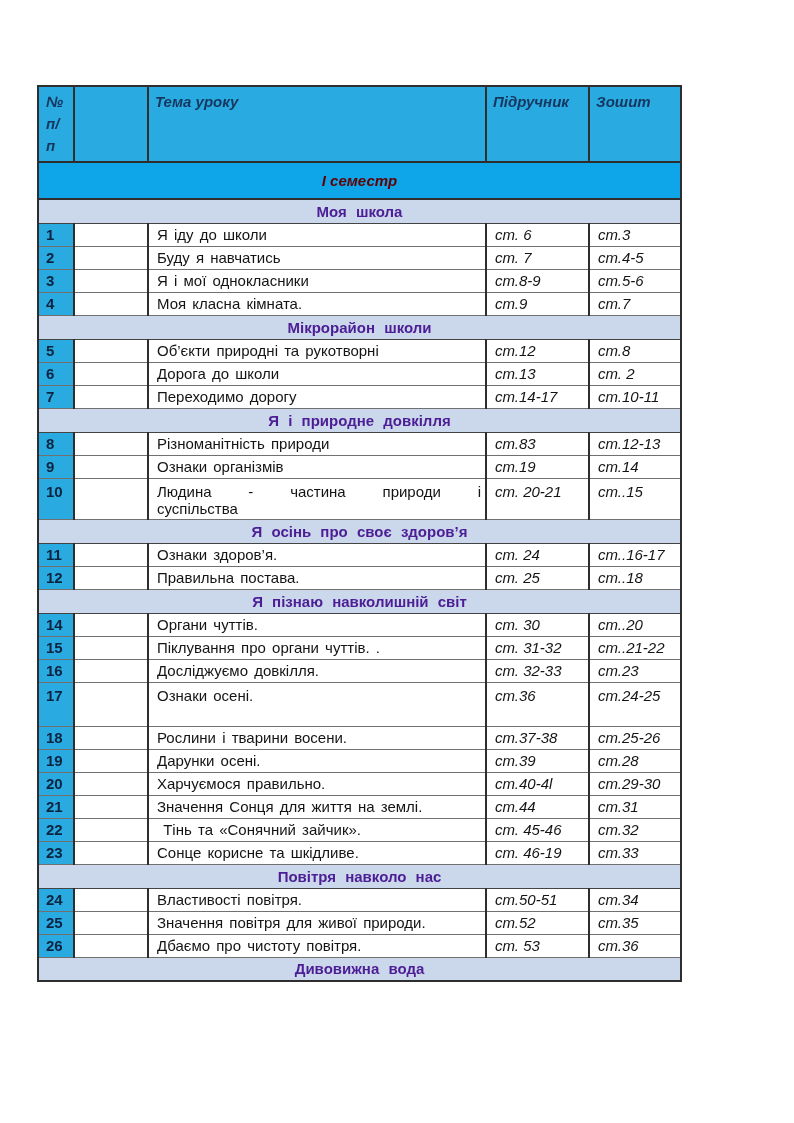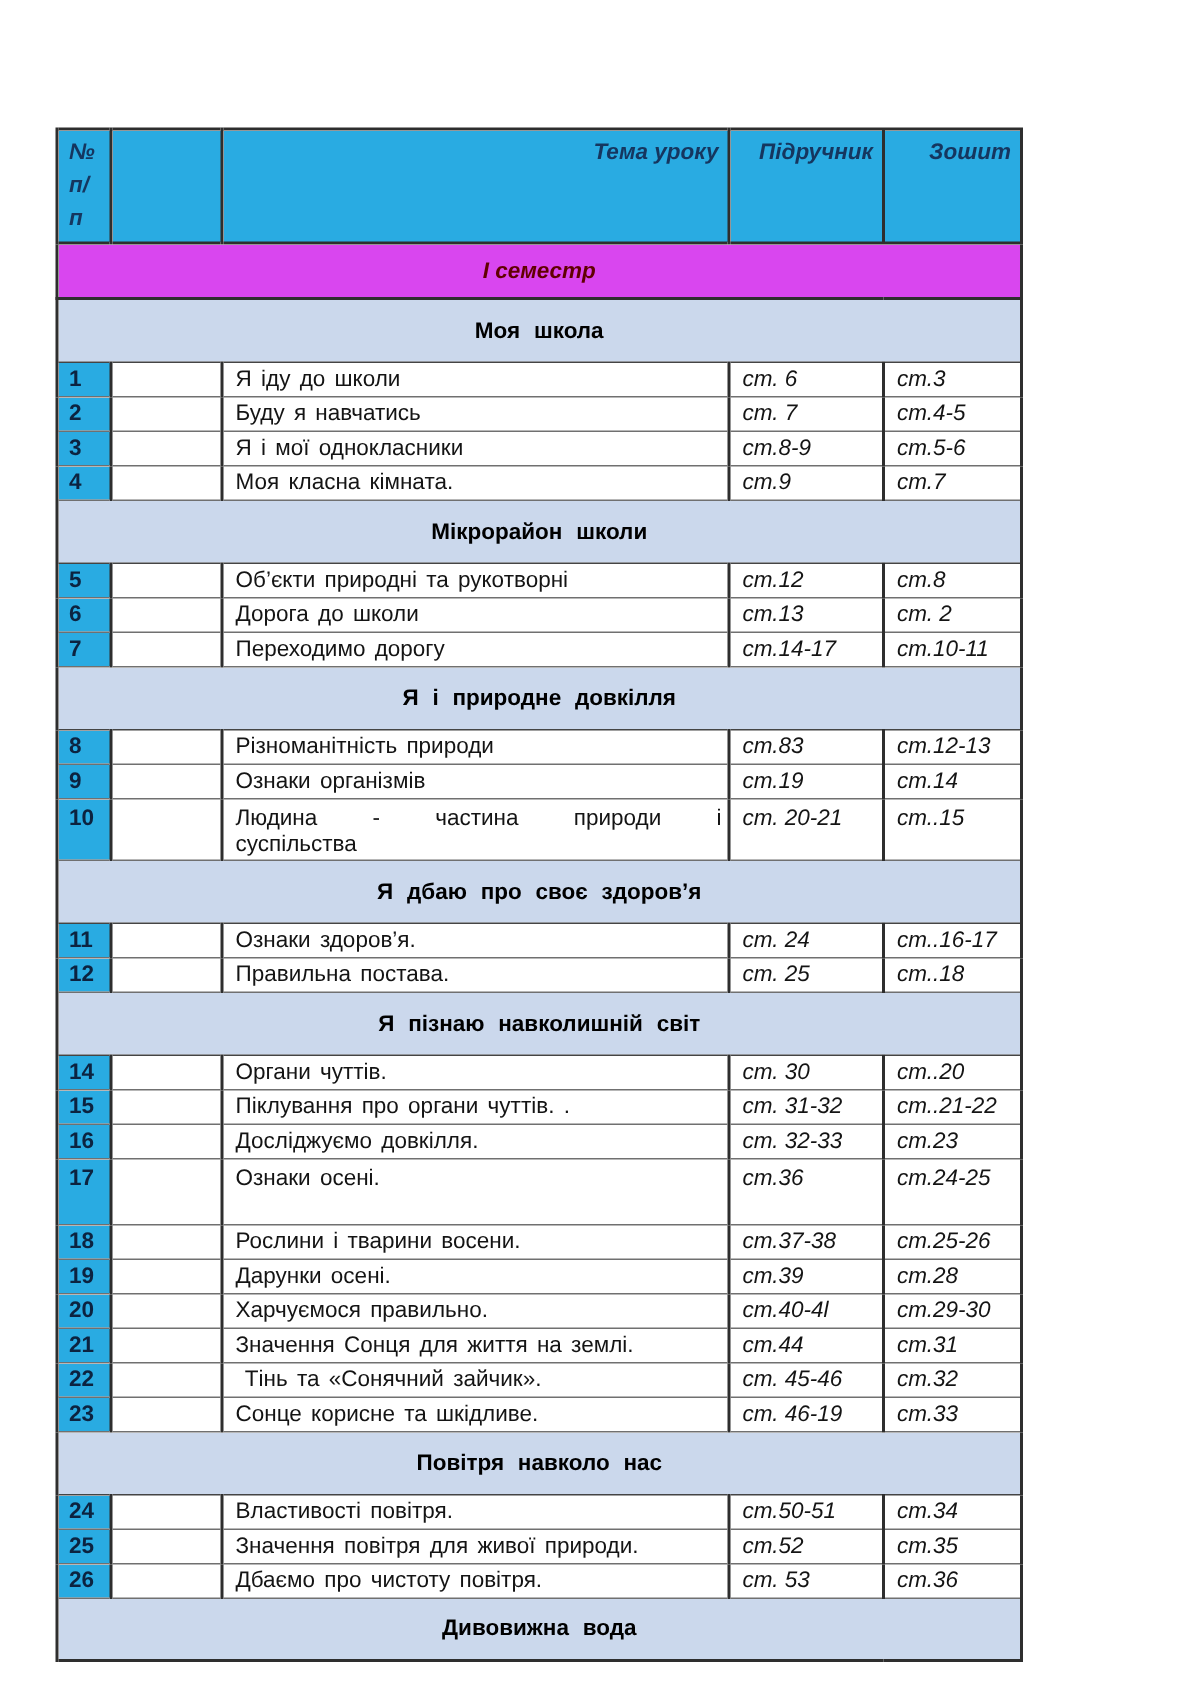--- a/index.html
+++ b/index.html
@@ -45,41 +45,41 @@
     padding: 6px 6px 4px 6px;
     border-bottom: 2px solid #2e2e2e;
     border-top: 2px solid #2e2e2e;
   }
   th.col-num {
     text-align: left;
     padding: 4px 13px 4px 7px;
     word-break: break-all;
     line-height: 22px;
   }
-  th.col-topic, th.col-book, th.col-note { text-align: right; }
+  th.col-topic, th.col-book, th.col-note { text-align: left; }
   
   .semester-row td {
-    background: #d946ef;
+    background: #0ea5e9;
     color: #600000;
     font-weight: bold;
     font-style: italic;
     font-size: 15px;
     text-align: center;
     height: 37px;
     border-top: 2px solid #2e2e2e;
     border-bottom: 2px solid #2e2e2e;
   }
   
   .section-row td {
     background: #CBD8EC;
-    color: #000000;
+    color: #4c1d95;
     font-weight: bold;
     font-size: 15px;
     text-align: center;
-    height: 42px;
+    height: 24px;
     word-spacing: 5px;
     border-top: 1px solid #444444;
     border-bottom: 1px solid #444444;
     padding: 2px 4px;
   }
   
   .lesson-row td {
     font-size: 15px;
     color: #141414;
     height: 23px;
@@ -207,21 +207,21 @@
           <td class="cell-note">ст.14</td>
         </tr>
         <tr class="lesson-row spread">
           <td class="cell-num">10</td>
           <td class="cell-date"></td>
           <td class="cell-topic">Людина - частина природи і суспільства</td>
           <td class="cell-book">ст. 20-21</td>
           <td class="cell-note">ст..15</td>
         </tr>
         <tr class="section-row">
-          <td colspan="5">Я дбаю про своє здоров’я</td>
+          <td colspan="5">Я осінь про своє здоров’я</td>
         </tr>
         <tr class="lesson-row">
           <td class="cell-num">11</td>
           <td class="cell-date"></td>
           <td class="cell-topic">Ознаки здоров’я.</td>
           <td class="cell-book">ст. 24</td>
           <td class="cell-note">ст..16-17</td>
         </tr>
         <tr class="lesson-row">
           <td class="cell-num">12</td>

